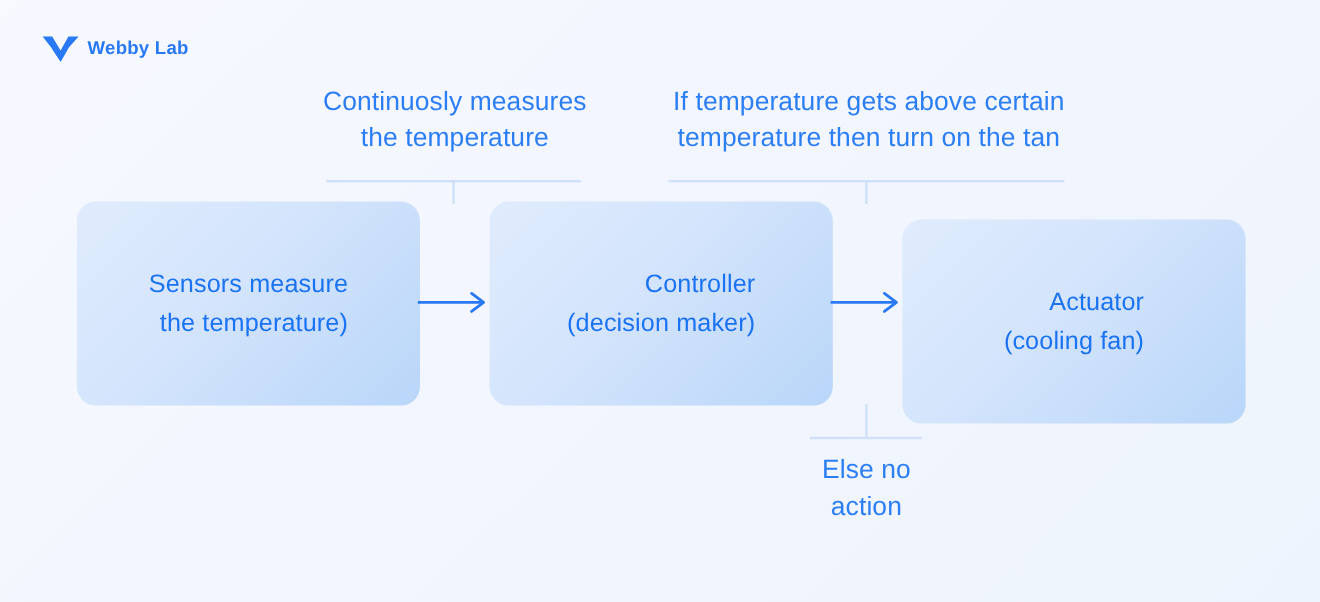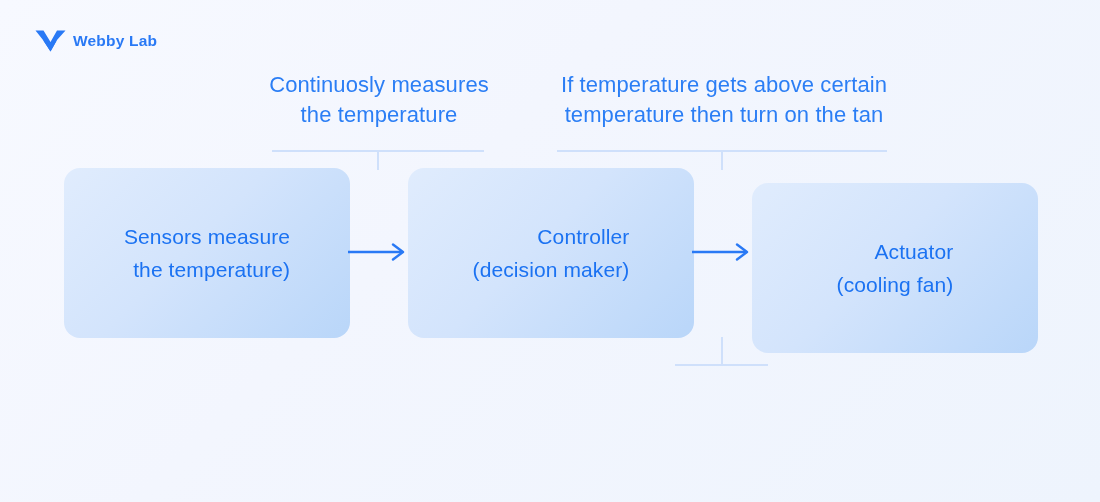--- a/index.html
+++ b/index.html
@@ -141,20 +141,22 @@
   <div class="conn conn-h" id="conn2-h"></div>
   <div class="conn conn-v" id="conn2-v"></div>
 
   <div class="conn conn-v" id="conn3-v"></div>
   <div class="conn conn-h" id="conn3-h"></div>
 
   <div class="caption" id="caption-1" style="white-space: pre-line;">Continuosly measures
 the temperature</div>
   <div class="caption" id="caption-2" style="white-space: pre-line;">If temperature gets above certain
 temperature then turn on the tan</div>
+  <div class="caption" id="caption-3" style="white-space: pre-line;">Else no
+action</div>
 
   <div class="box" id="box-1">
     <div class="box-label">Sensors measure
 the temperature)</div>
   </div>
 
   <div class="box" id="box-2">
     <div class="box-label">Controller
 (decision maker)</div>
   </div>

